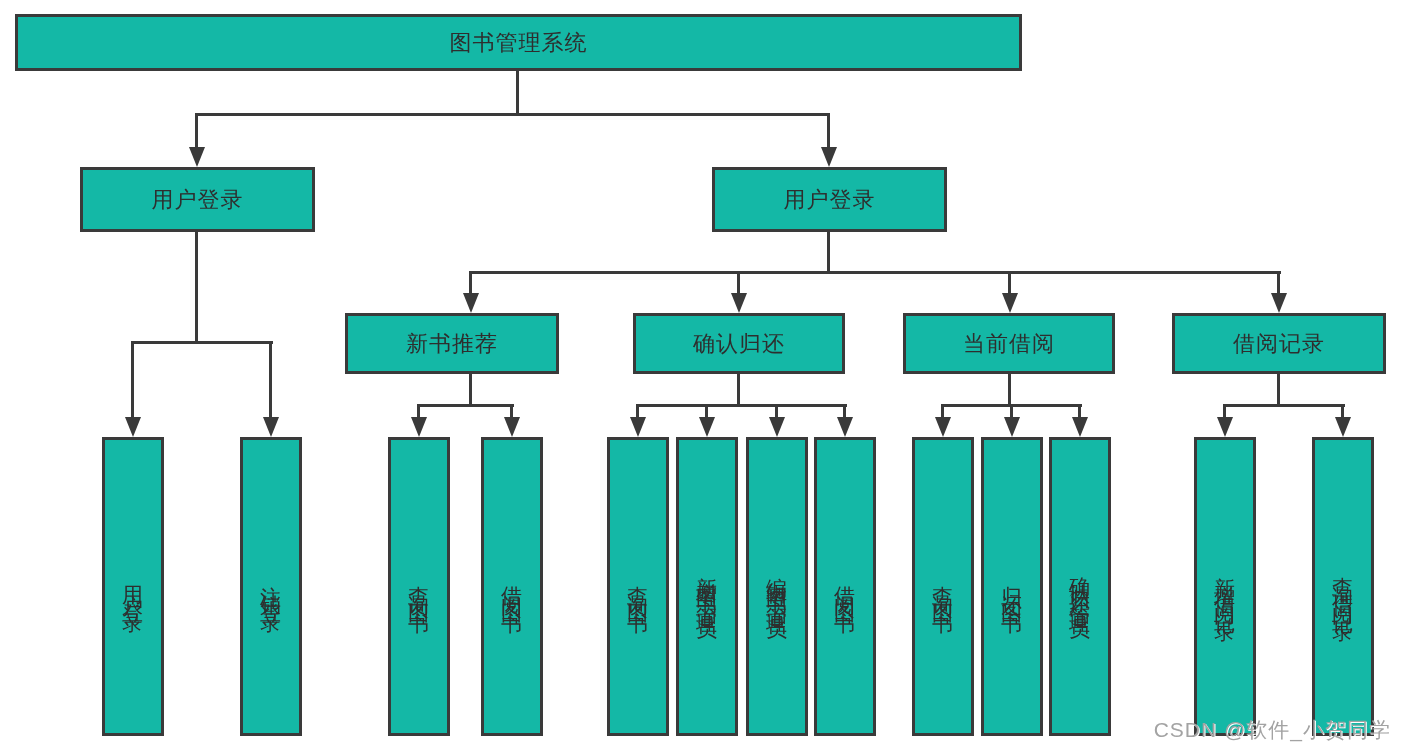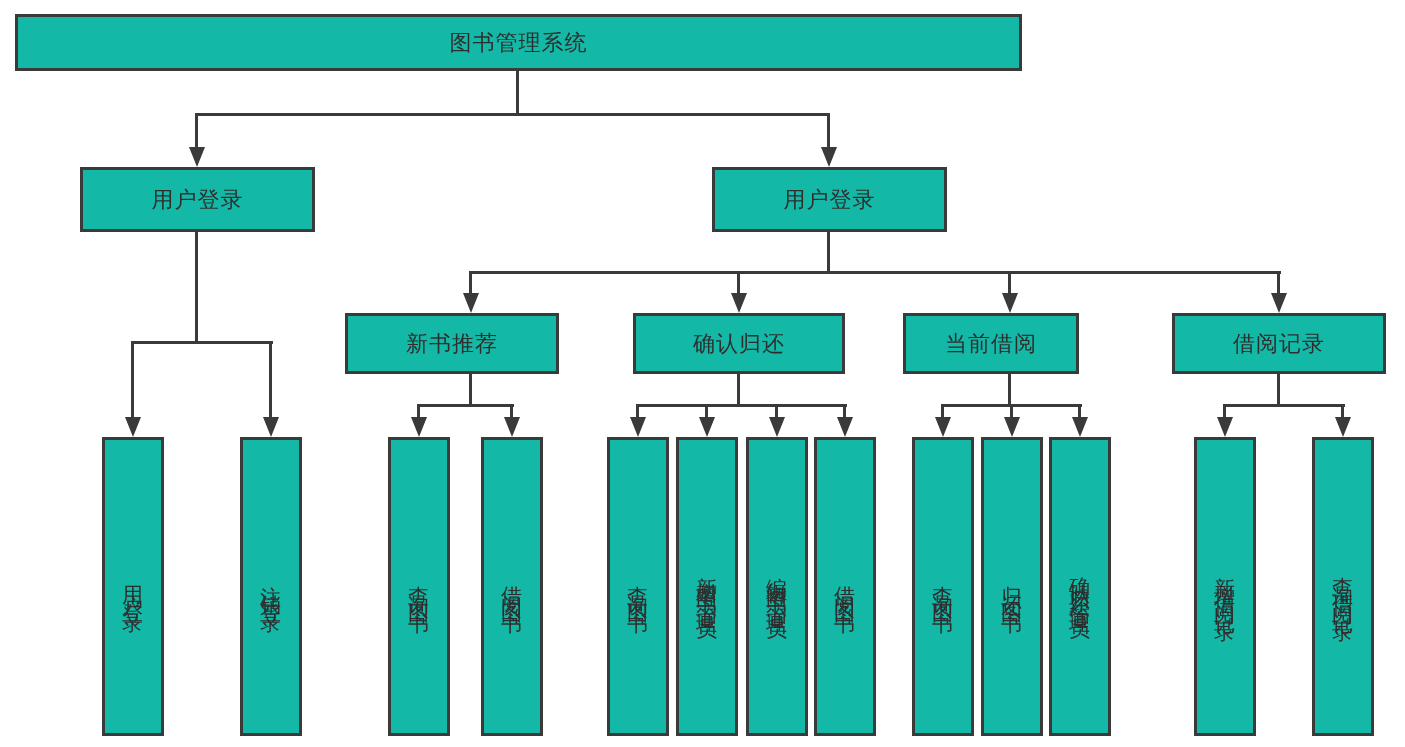--- a/index.html
+++ b/index.html
@@ -77,21 +77,21 @@
   <div class="arr" style="left:1002px;top:293px"></div>
   <div class="vl" style="left:1277px;top:271px;height:24px"></div>
   <div class="arr" style="left:1271px;top:293px"></div>
 
   <div class="box" style="left:345px;top:313px;width:214px;height:61px">
     <span class="lbl">新书推荐</span>
   </div>
   <div class="box" style="left:633px;top:313px;width:212px;height:61px">
     <span class="lbl">确认归还</span>
   </div>
-  <div class="box" style="left:903px;top:313px;width:176px;height:61px">
+  <div class="box" style="left:903px;top:313px;width:212px;height:61px">
     <span class="lbl">当前借阅</span>
   </div>
   <div class="box" style="left:1172px;top:313px;width:214px;height:61px">
     <span class="lbl">借阅记录</span>
   </div>
 
   <div class="vl" style="left:469px;top:374px;height:33px"></div>
   <div class="hl" style="left:417px;top:404px;width:97px"></div>
   <div class="vl" style="left:417px;top:404px;height:15px"></div>
   <div class="arr" style="left:411px;top:417px"></div>
@@ -162,14 +162,15 @@
     <span class="lbl" style="letter-spacing:6px">确认归还（管理员）</span>
   </div>
 
   <div class="box leaf" style="left:1194px;top:437px;width:62px;height:299px">
     <span class="lbl">新增借阅记录</span>
   </div>
   <div class="box leaf" style="left:1312px;top:437px;width:62px;height:299px">
     <span class="lbl">查询借阅记录</span>
   </div>
 
+  <div class="watermark">CSDN @软件_小贺同学</div>
 
 </div>
 
 </body></html>

